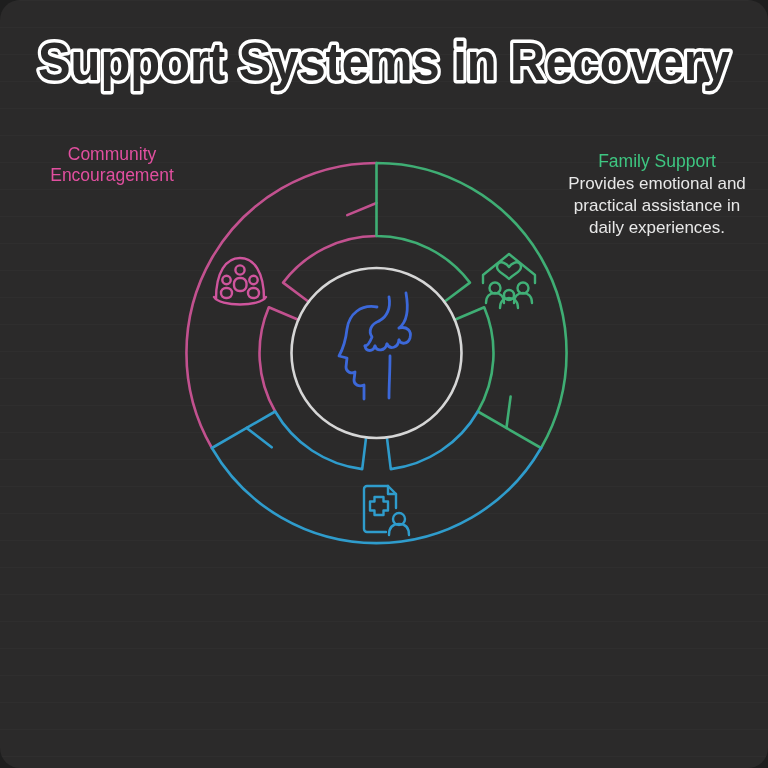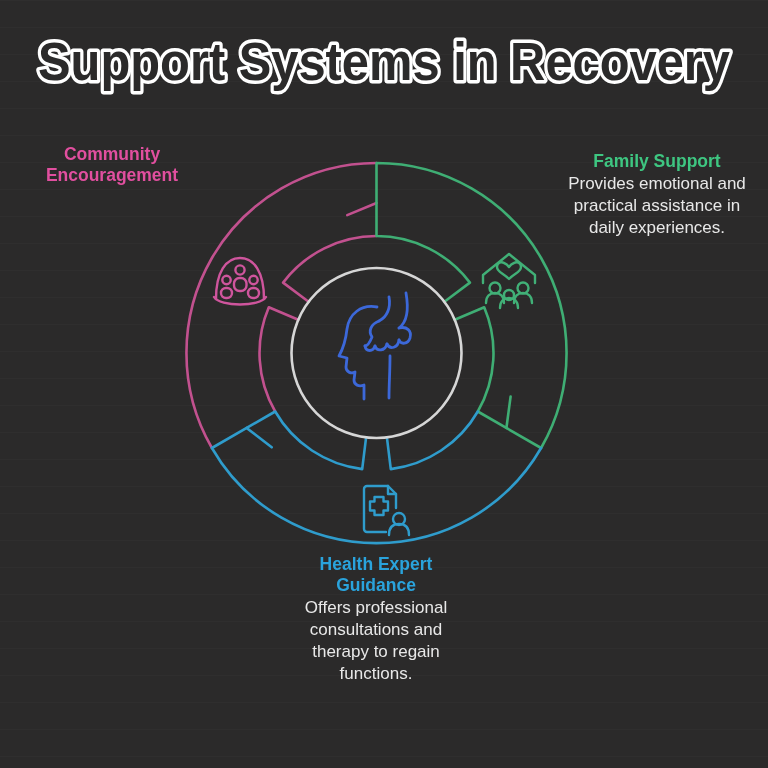--- a/index.html
+++ b/index.html
@@ -1,19 +1,20 @@
 <!DOCTYPE html>
 <html><head>
 <meta charset="utf-8">
 <style>
   html,body{margin:0;padding:0;background:#1e1e1e;}
   .stage{
     position:relative;width:768px;height:768px;overflow:hidden;
     background:#2b2a2a;
     font-family:"Liberation Sans",sans-serif;
+    border-radius:20px;
   }
   .stage::before{
     content:"";position:absolute;inset:0;pointer-events:none;
     background:repeating-linear-gradient(180deg,
       rgba(255,255,255,0.018) 0px, rgba(255,255,255,0.018) 1px,
       transparent 1px, transparent 27px);
   }
   .art{position:absolute;left:0;top:0;width:768px;height:768px;}
   .title-text{
     font-family:"Liberation Sans",sans-serif;
@@ -26,21 +27,21 @@
   .seg.green,.chev.green{stroke:#3fae74;}
   .seg.blue, .chev.blue{stroke:#2f9ccc;}
   .chev{fill:none;stroke-width:2.6;stroke-linecap:round;}
   .hub{fill:none;stroke:#d6d6d6;stroke-width:2.6;}
   .ic{fill:none;stroke-linecap:round;stroke-linejoin:round;}
   .ic.pink{stroke:#cf559d;stroke-width:2.4;}
   .ic.green{stroke:#41b077;stroke-width:2.4;}
   .ic.blue{stroke:#2f9ccc;stroke-width:2.4;}
   .ic.center{stroke:#3c68d9;stroke-width:2.8;}
   .tb{position:absolute;text-align:center;}
-  .tb .hd{font-weight:bold;font-size:17.5px;line-height:21px;}
+  .tb .hd{font-weight:normal;font-size:17.5px;line-height:21px;}
   .tb .bd{color:#e8e8e8;font-size:17px;line-height:22px;margin-top:1px;}
   .hd.pink{color:#e14f9f;}
   .hd.green{color:#3ec681;text-align:center;}
   .hd.blue{color:#2aa3dc;}
   .tb.left{left:16px;top:144px;width:192px;}
   .tb.right{left:564px;top:151px;width:186px;}
   .tb.bottom{left:280px;top:554px;width:192px;}
 </style>
 </head>
 <body>
@@ -123,18 +124,14 @@
 
   <div class="tb left">
     <div class="hd pink">Community Encouragement</div>
   </div>
 
   <div class="tb right">
     <div class="hd green">Family Support</div>
     <div class="bd">Provides emotional and practical assistance in daily experiences.</div>
   </div>
 
-  <div class="tb bottom">
-    <div class="hd blue">Health Expert Guidance</div>
-    <div class="bd">Offers professional consultations and therapy to regain functions.</div>
-  </div>
 
 </div>
 
 </body></html>

